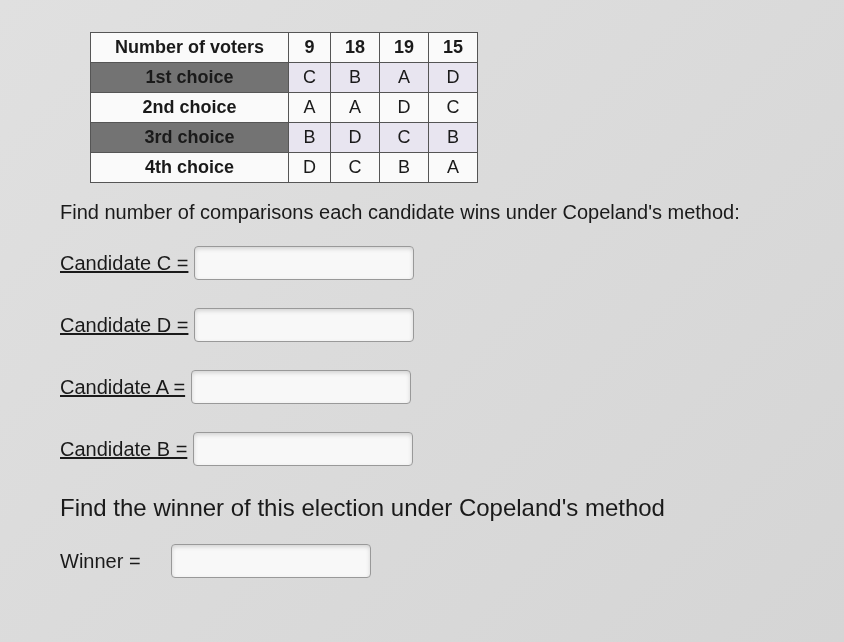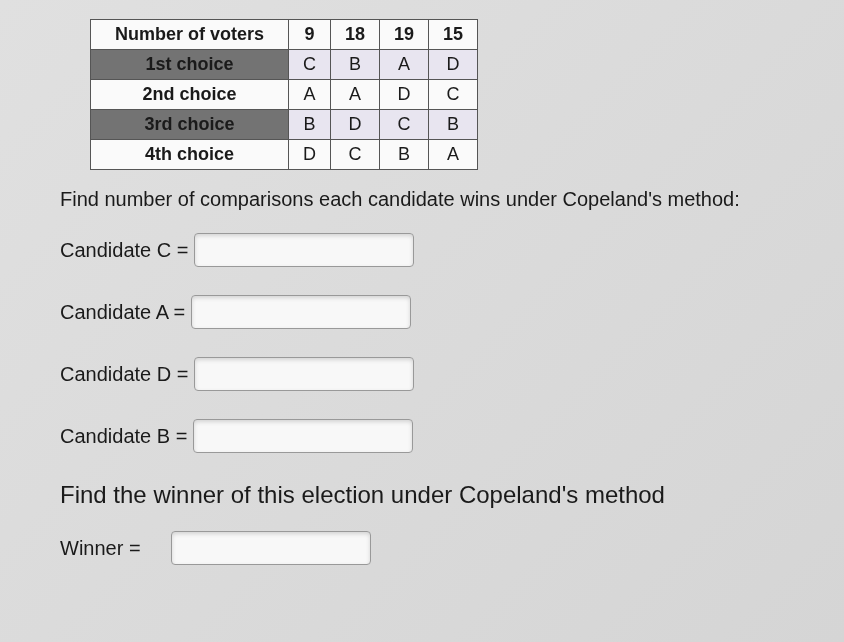--- a/index.html
+++ b/index.html
@@ -7,21 +7,21 @@
       margin: 0;
       padding: 0;
       width: 844px;
       height: 642px;
       background: linear-gradient(135deg, #e0e0e0 0%, #d5d5d5 100%);
       font-family: Arial, Helvetica, sans-serif;
       color: #1a1a1a;
       overflow: hidden;
     }
     .content {
-      padding: 19px 60px;
+      padding: 32px 60px;
     }
     table.preference {
       border-collapse: collapse;
       margin-left: 30px;
       margin-bottom: 18px;
       background: #fafafa;
     }
     table.preference th,
     table.preference td {
       border: 1px solid #555;
@@ -53,20 +53,21 @@
       margin: 12px 0 22px 0;
     }
     .field-row {
       display: flex;
       align-items: center;
       margin-bottom: 28px;
       font-size: 20px;
     }
     .field-row .label {
       margin-right: 6px;
+      text-decoration: underline;
     }
     .field-row input {
       width: 220px;
       height: 34px;
       background: #f8f8f8;
       border: 1px solid #999;
       border-radius: 4px;
       box-shadow: inset 0 2px 4px rgba(0,0,0,0.15);
       font-size: 18px;
       padding: 0 8px;
@@ -141,26 +142,26 @@
   </table>
 
   <div class="prompt">Find number of comparisons each candidate wins under Copeland's method:</div>
 
   <div class="field-row">
     <span class="label">Candidate C =</span>
     <input type="text" value="" style="">
   </div>
 
   <div class="field-row">
-    <span class="label">Candidate A =</span>
+    <span class="label">Candidate D =</span>
     <input type="text" value="" style="">
   </div>
 
   <div class="field-row">
-    <span class="label">Candidate D =</span>
+    <span class="label">Candidate A =</span>
     <input type="text" value="" style="">
   </div>
 
   <div class="field-row">
     <span class="label">Candidate B =</span>
     <input type="text" value="" style="">
   </div>
 
   <div class="sub-prompt">Find the winner of this election under Copeland's method</div>
 

